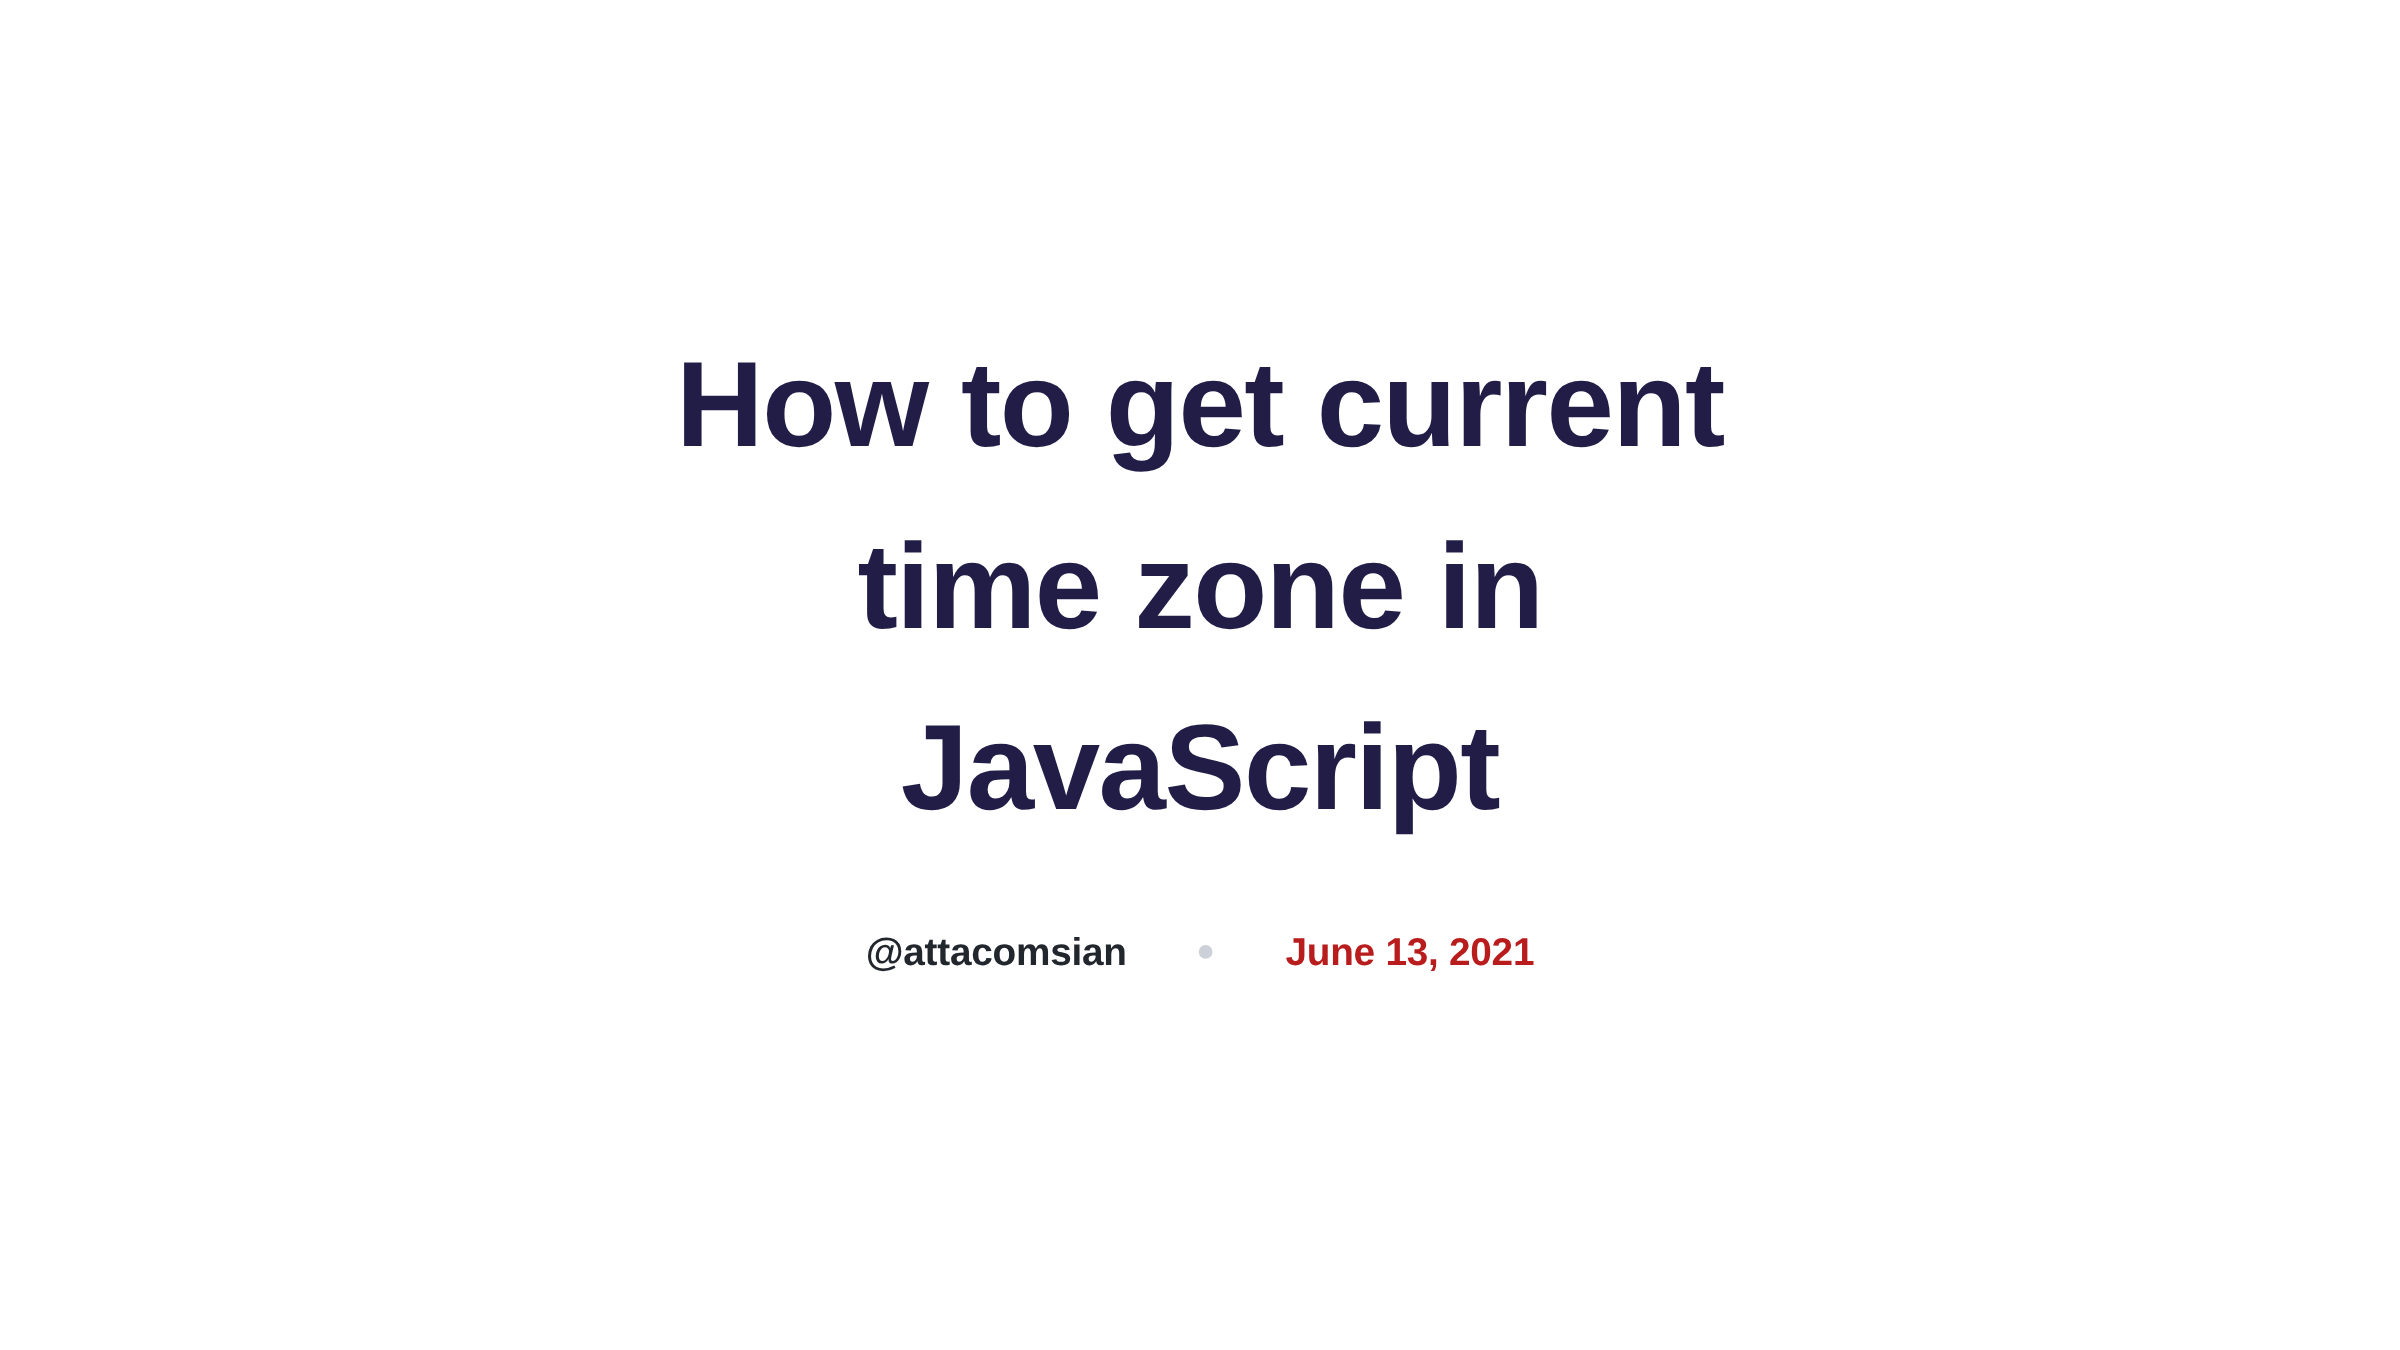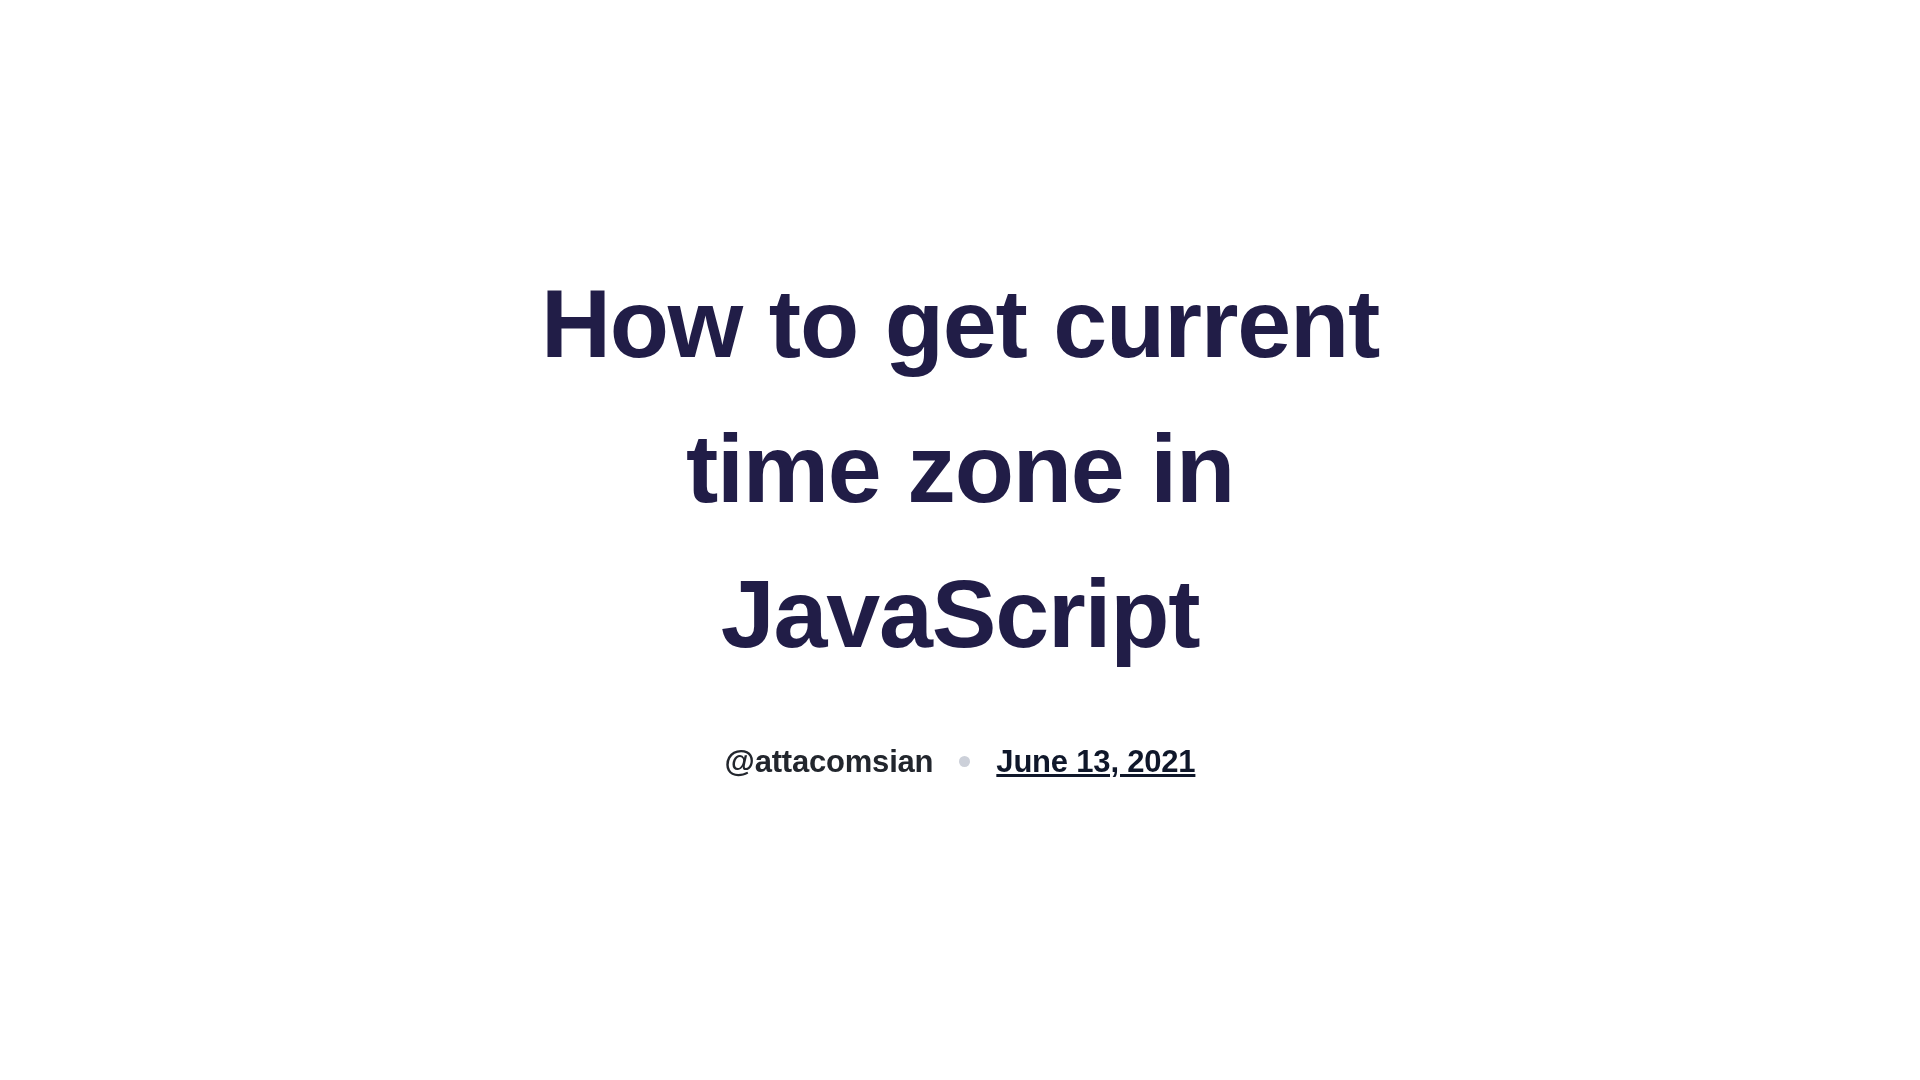--- a/index.html
+++ b/index.html
@@ -55,41 +55,41 @@
     display: flex;
     flex-direction: row;
     align-items: center;
     justify-content: center;
     color: #22262d;
     font-family: "Liberation Sans", "DejaVu Sans", sans-serif;
     font-size: 31px;
     font-weight: 700;
     line-height: 1;
     letter-spacing: -0.2px;
+    gap: 32px;
   }
 
   .meta-author {
     color: #22262d;
     white-space: nowrap;
   }
 
   .meta-sep {
     display: inline-block;
     width: 11px;
     height: 11px;
     border-radius: 50%;
     background: #ccd0d9;
     margin: 0 26px;
     flex: 0 0 auto;
   }
 
   .meta-date {
-    color: #0f172a;
+    color: #b91c1c;
     white-space: nowrap;
-    text-decoration: underline;
   }
 </style>
 </head>
 <body>
 
 <div class="card">
   <div class="content">
 
     <h1 class="post-title">How to get current time zone in JavaScript</h1>
 

